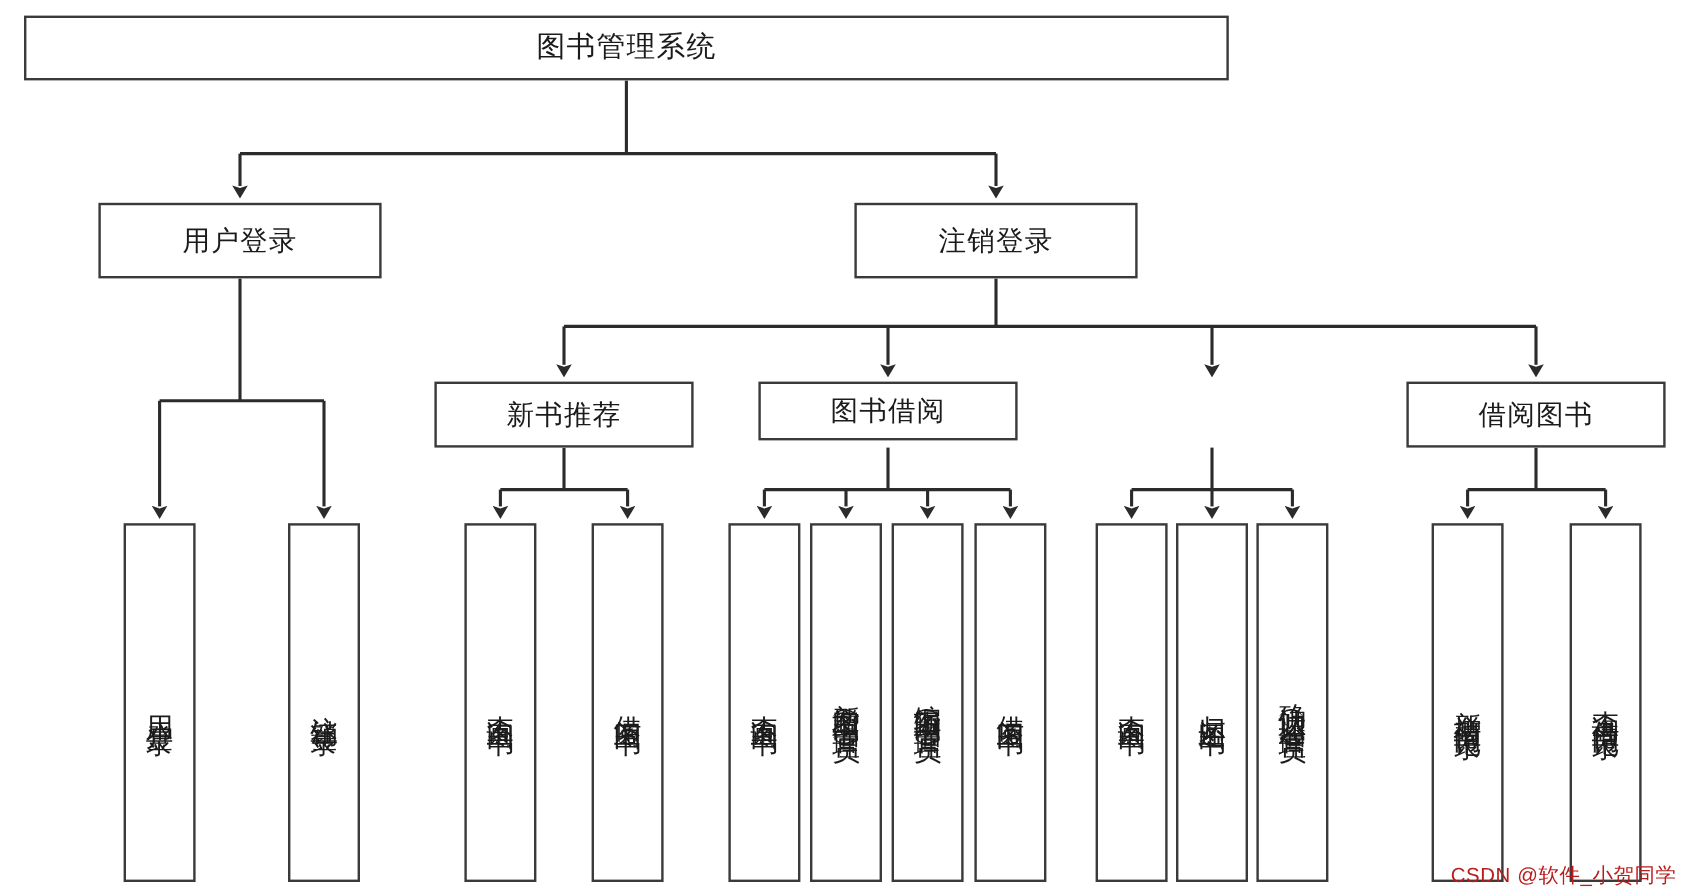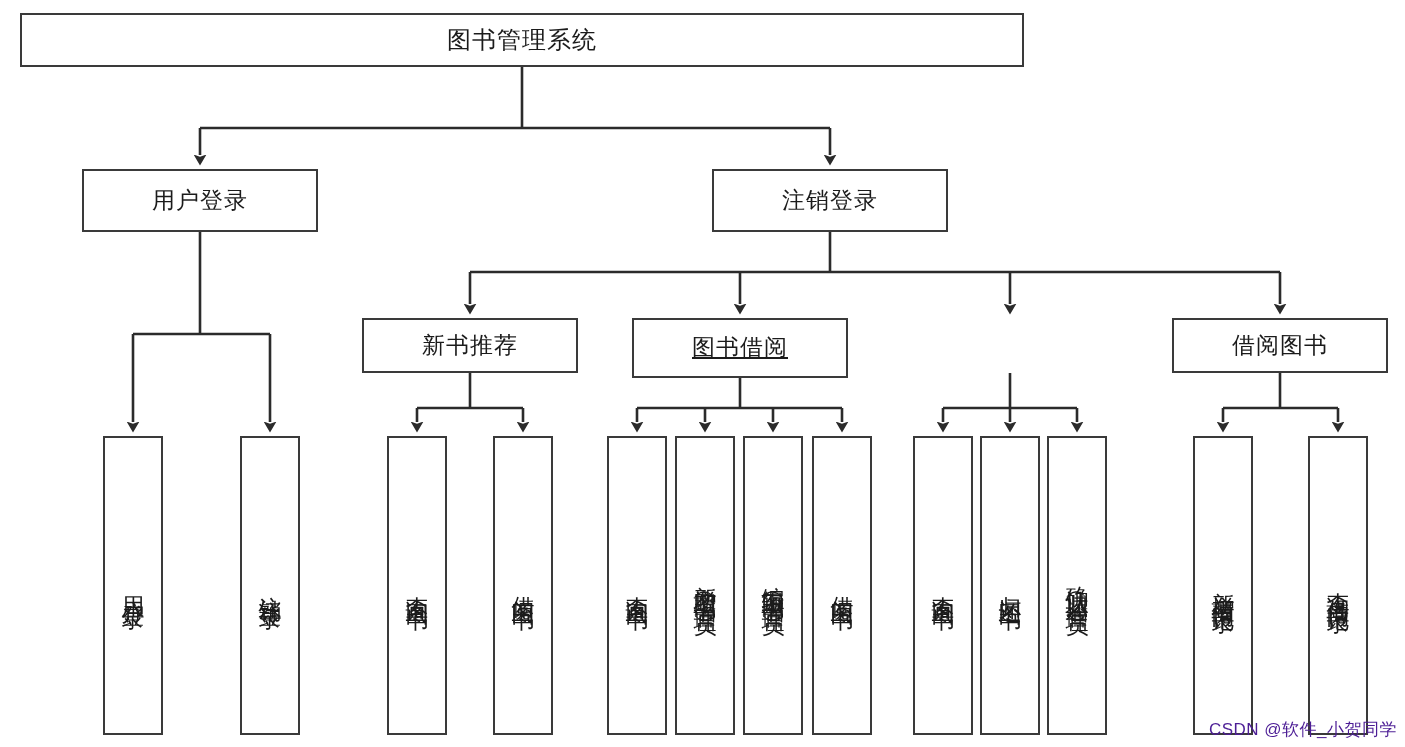--- a/index.html
+++ b/index.html
@@ -44,21 +44,21 @@
     font-size:23px;
     letter-spacing:4px;
     line-height:1;
   }
 
   #watermark{
     position:absolute;
     right:8px;
     bottom:6px;
     font-size:17px;
-    color:#4c1d95;
+    color:#b91c1c;
     white-space:nowrap;
     letter-spacing:0.5px;
   }
 </style>
 </head>
 <body>
 
 <div id="stage">
 
   <svg id="wires" viewBox="0 0 1405 747" xmlns="http://www.w3.org/2000/svg">
@@ -122,21 +122,21 @@
   </div>
 
   <div class="node h-node" style="left:712px;top:169px;width:236px;height:63px;">
     <span class="lbl">注销登录</span>
   </div>
 
   <div class="node h-node" style="left:362px;top:318px;width:216px;height:55px;">
     <span class="lbl">新书推荐</span>
   </div>
 
-  <div class="node h-node" style="left:632px;top:318px;width:216px;height:60px;text-decoration:underline;">
+  <div class="node h-node" style="left:632px;top:318px;width:216px;height:49px;">
     <span class="lbl">图书借阅</span>
   </div>
 
 
   <div class="node h-node" style="left:1172px;top:318px;width:216px;height:55px;">
     <span class="lbl">借阅图书</span>
   </div>
 
   <div class="node v-node" style="left:103px;top:436px;width:60px;height:299px;">
     <span class="lbl">用户登录</span>

